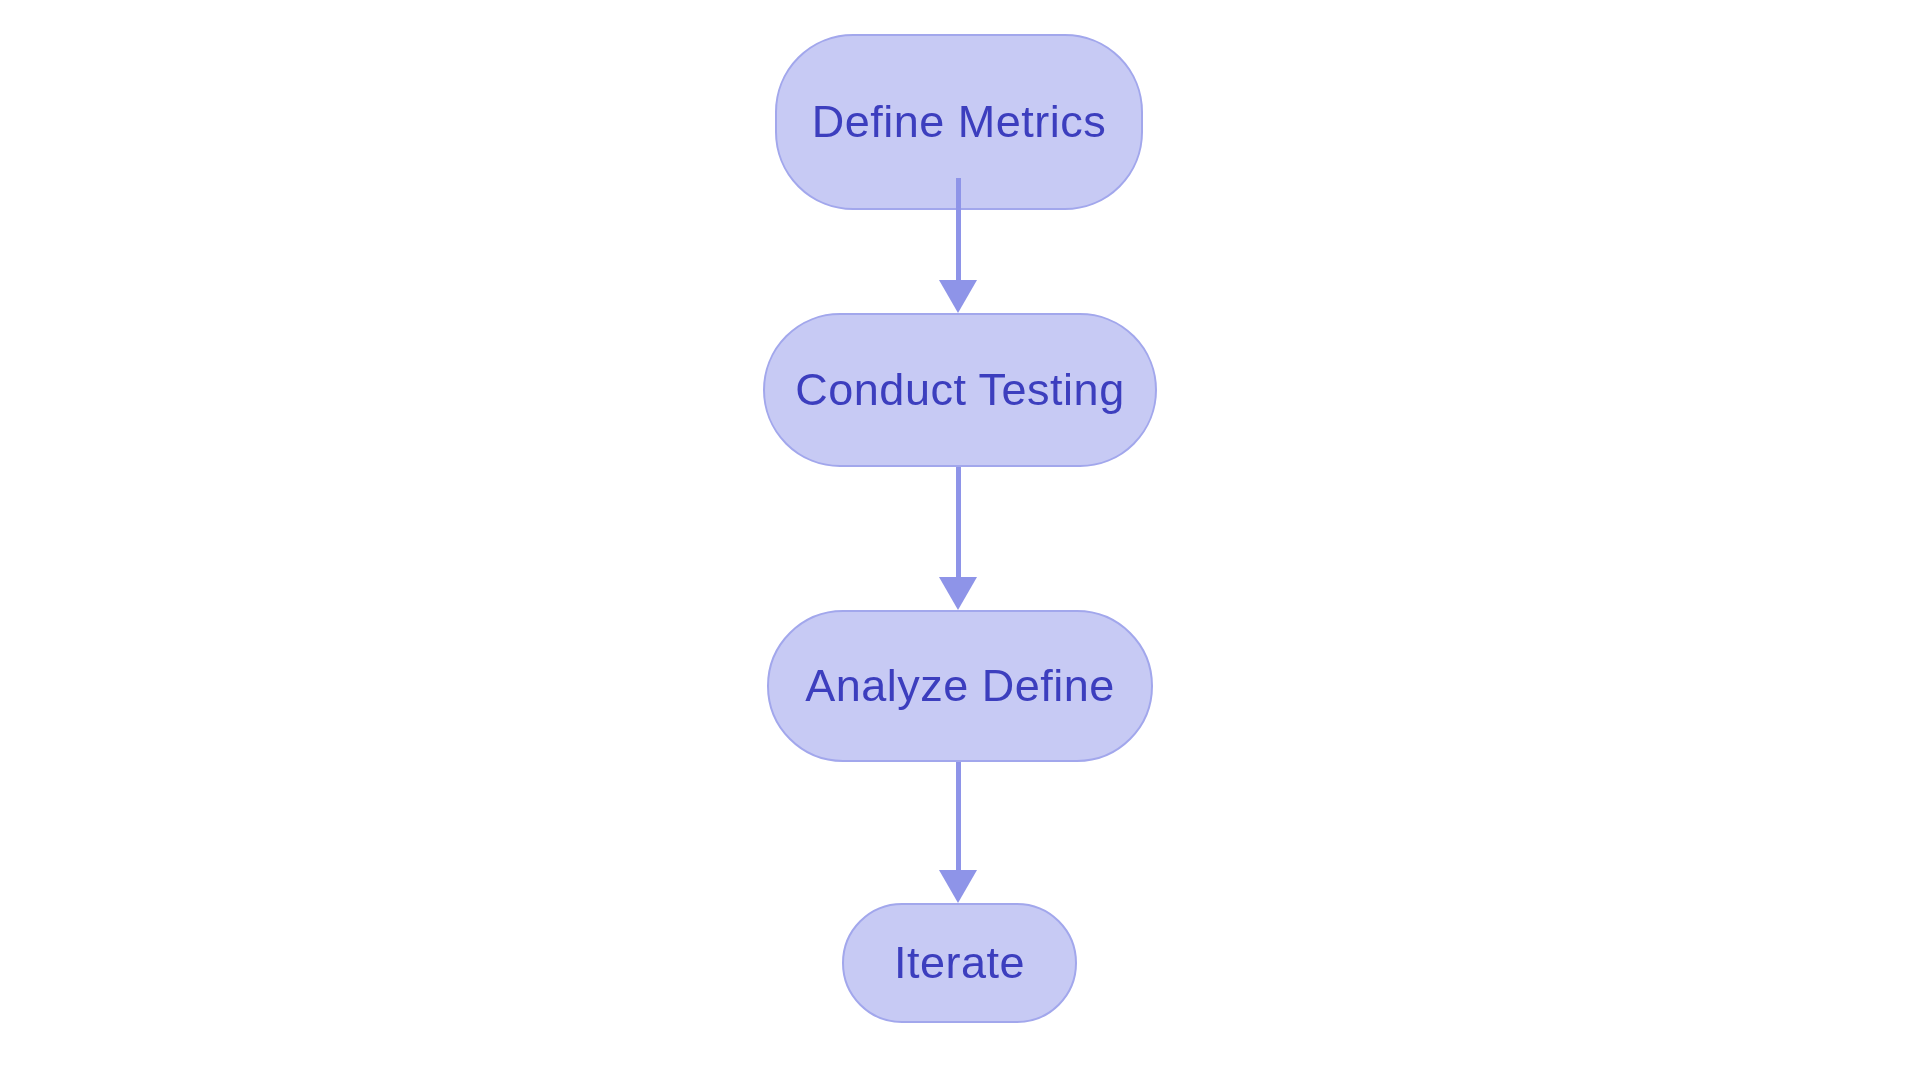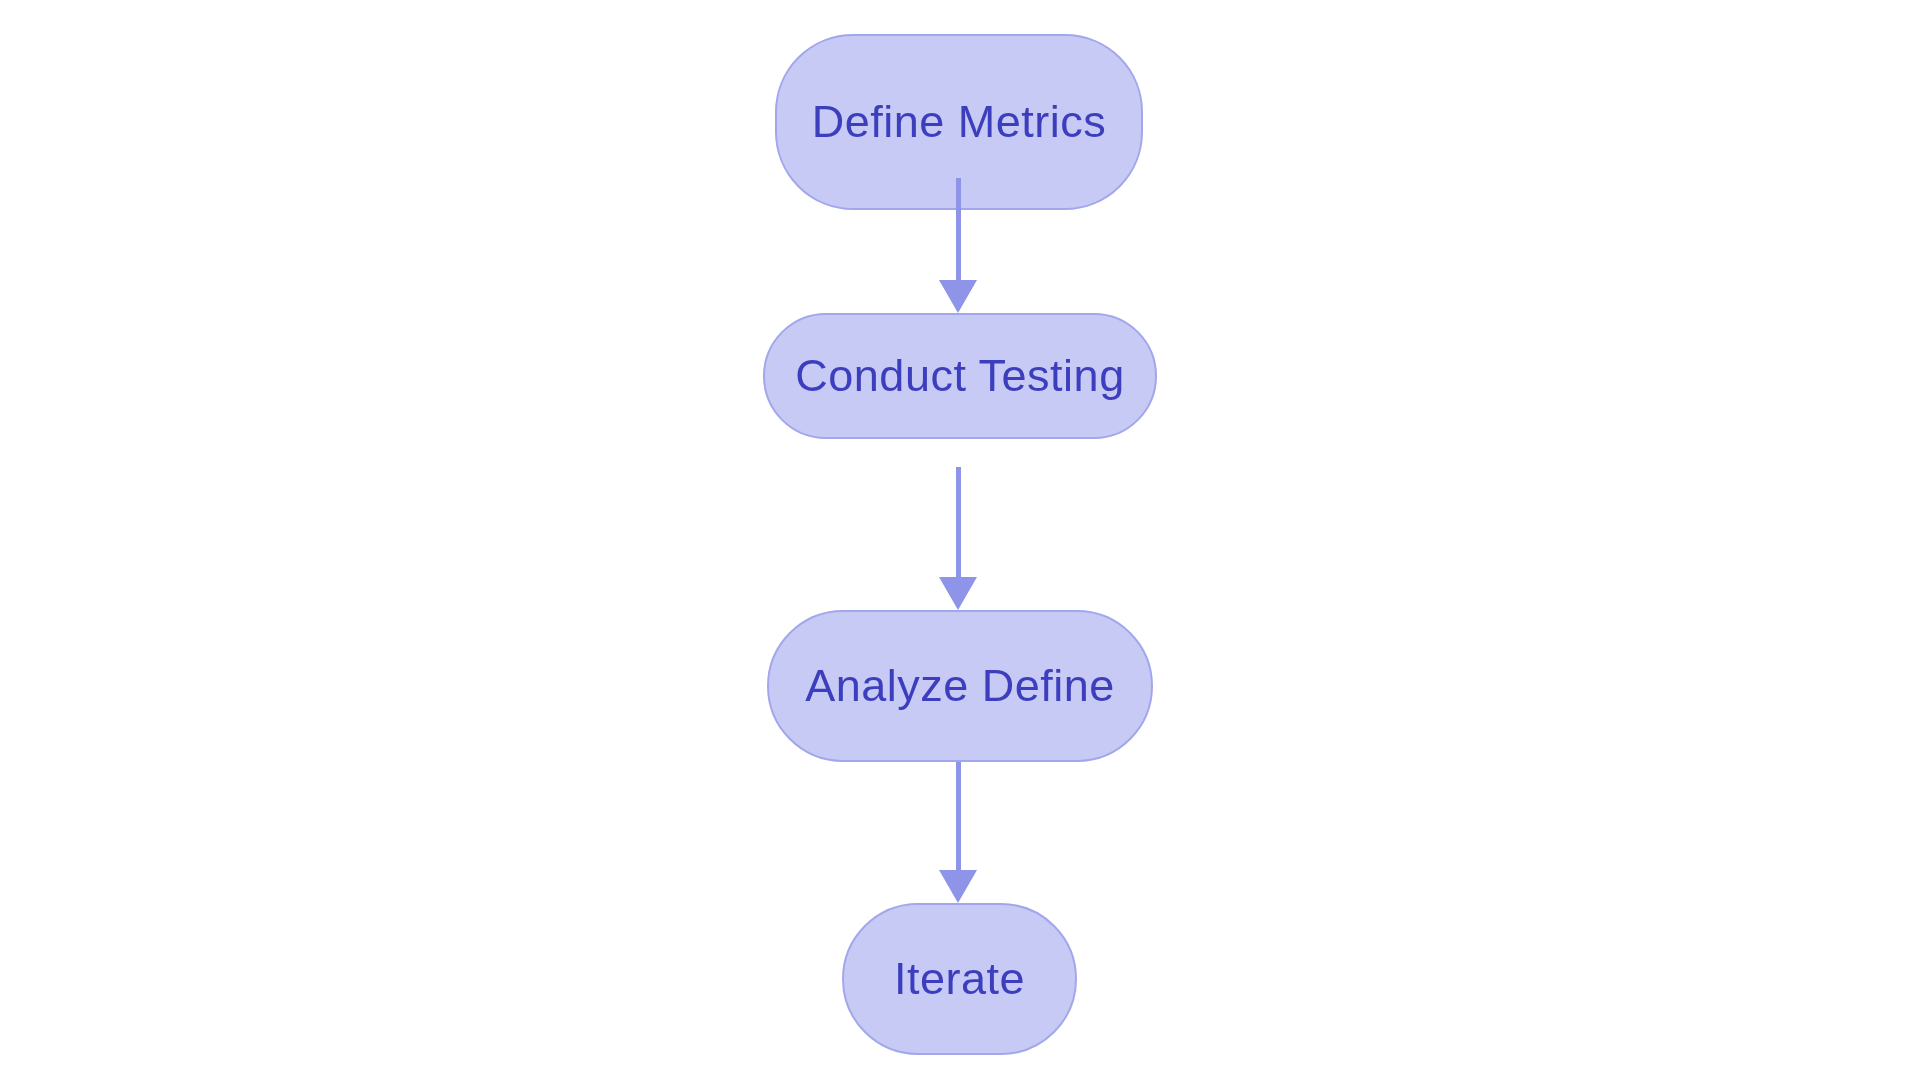--- a/index.html
+++ b/index.html
@@ -31,23 +31,23 @@
     border-radius: 78px;
   }
   .flow-node .node-label {
     color: var(--node-text);
     font-size: 45px;
     font-weight: 400;
     letter-spacing: 0.5px;
     white-space: nowrap;
   }
   .node-1 { left: 775px; top: 18px;  width: 368px; height: 176px; margin-top: 16px; }
-  .node-2 { left: 763px; top: 313px; width: 394px; height: 126px; }
+  .node-2 { left: 763px; top: 313px; width: 394px; height: 154px; }
   .node-3 { left: 767px; top: 610px; width: 386px; height: 152px; }
-  .node-4 { left: 842px; top: 903px; width: 235px; height: 152px; }
+  .node-4 { left: 842px; top: 903px; width: 235px; height: 120px; }
 
   .flow-arrow {
     position: absolute;
     width: 40px;
     display: flex;
     flex-direction: column;
     align-items: center;
   }
   .flow-arrow .arrow-stem {
     width: 5px;

